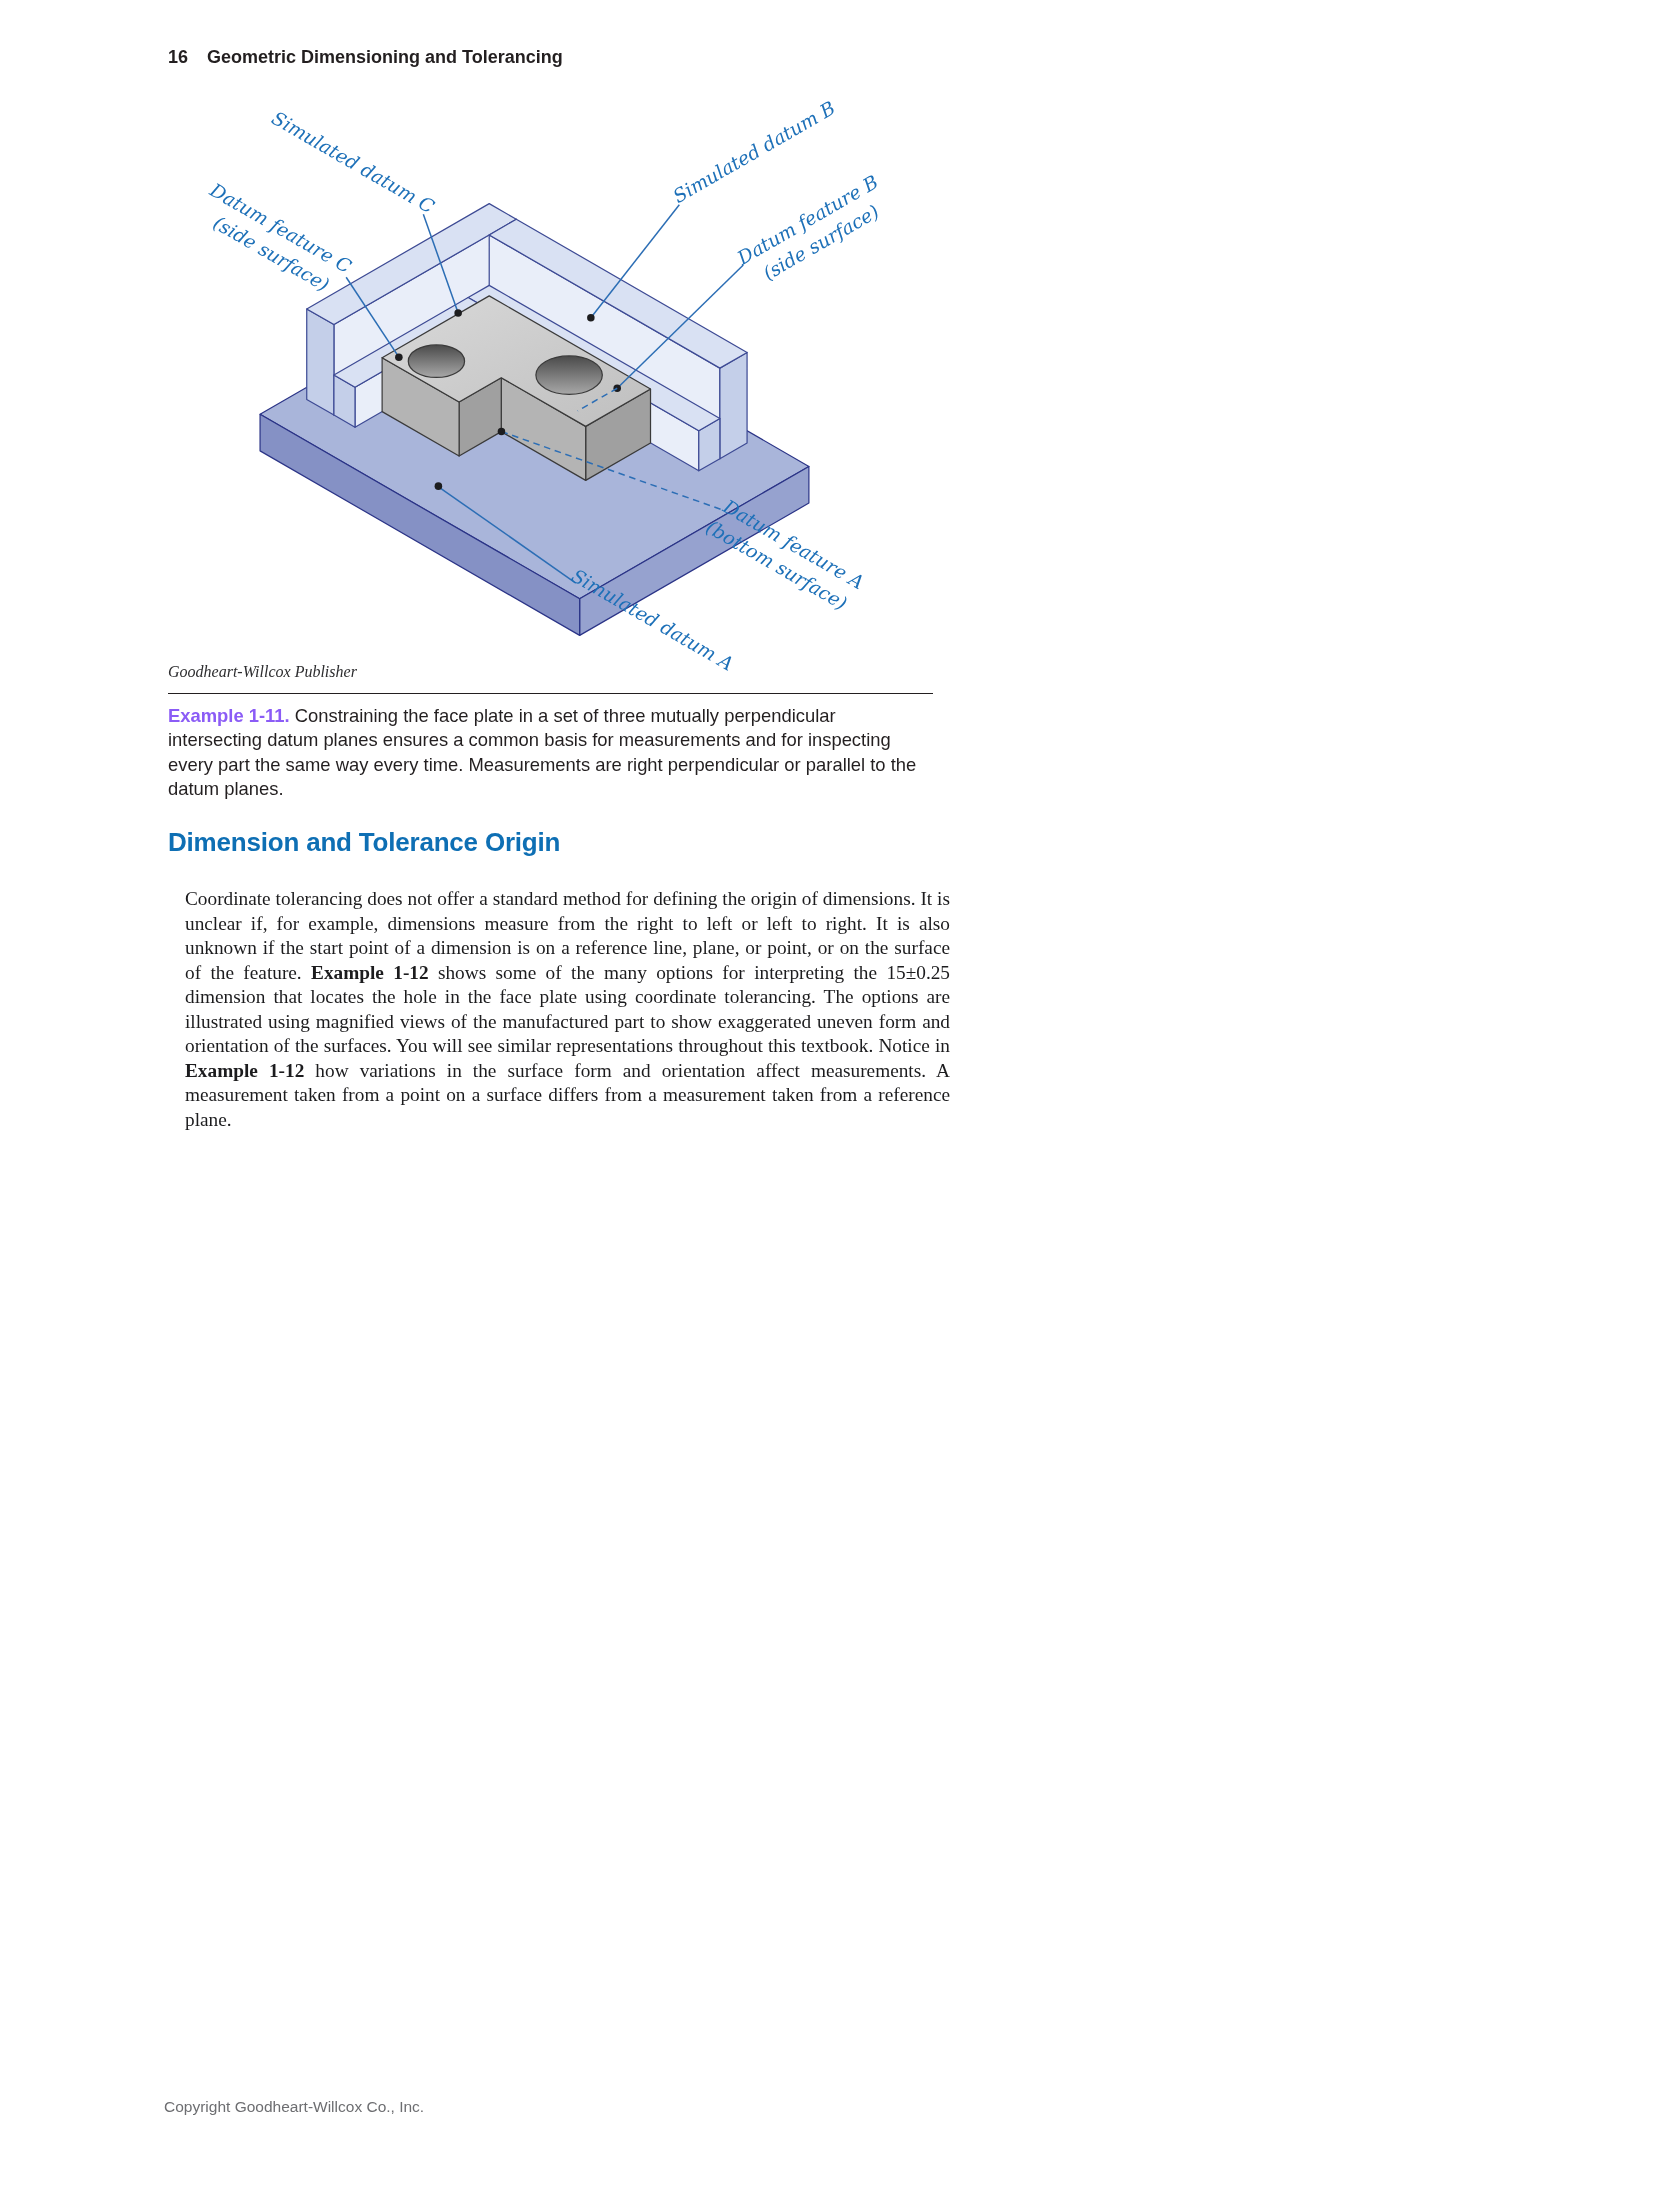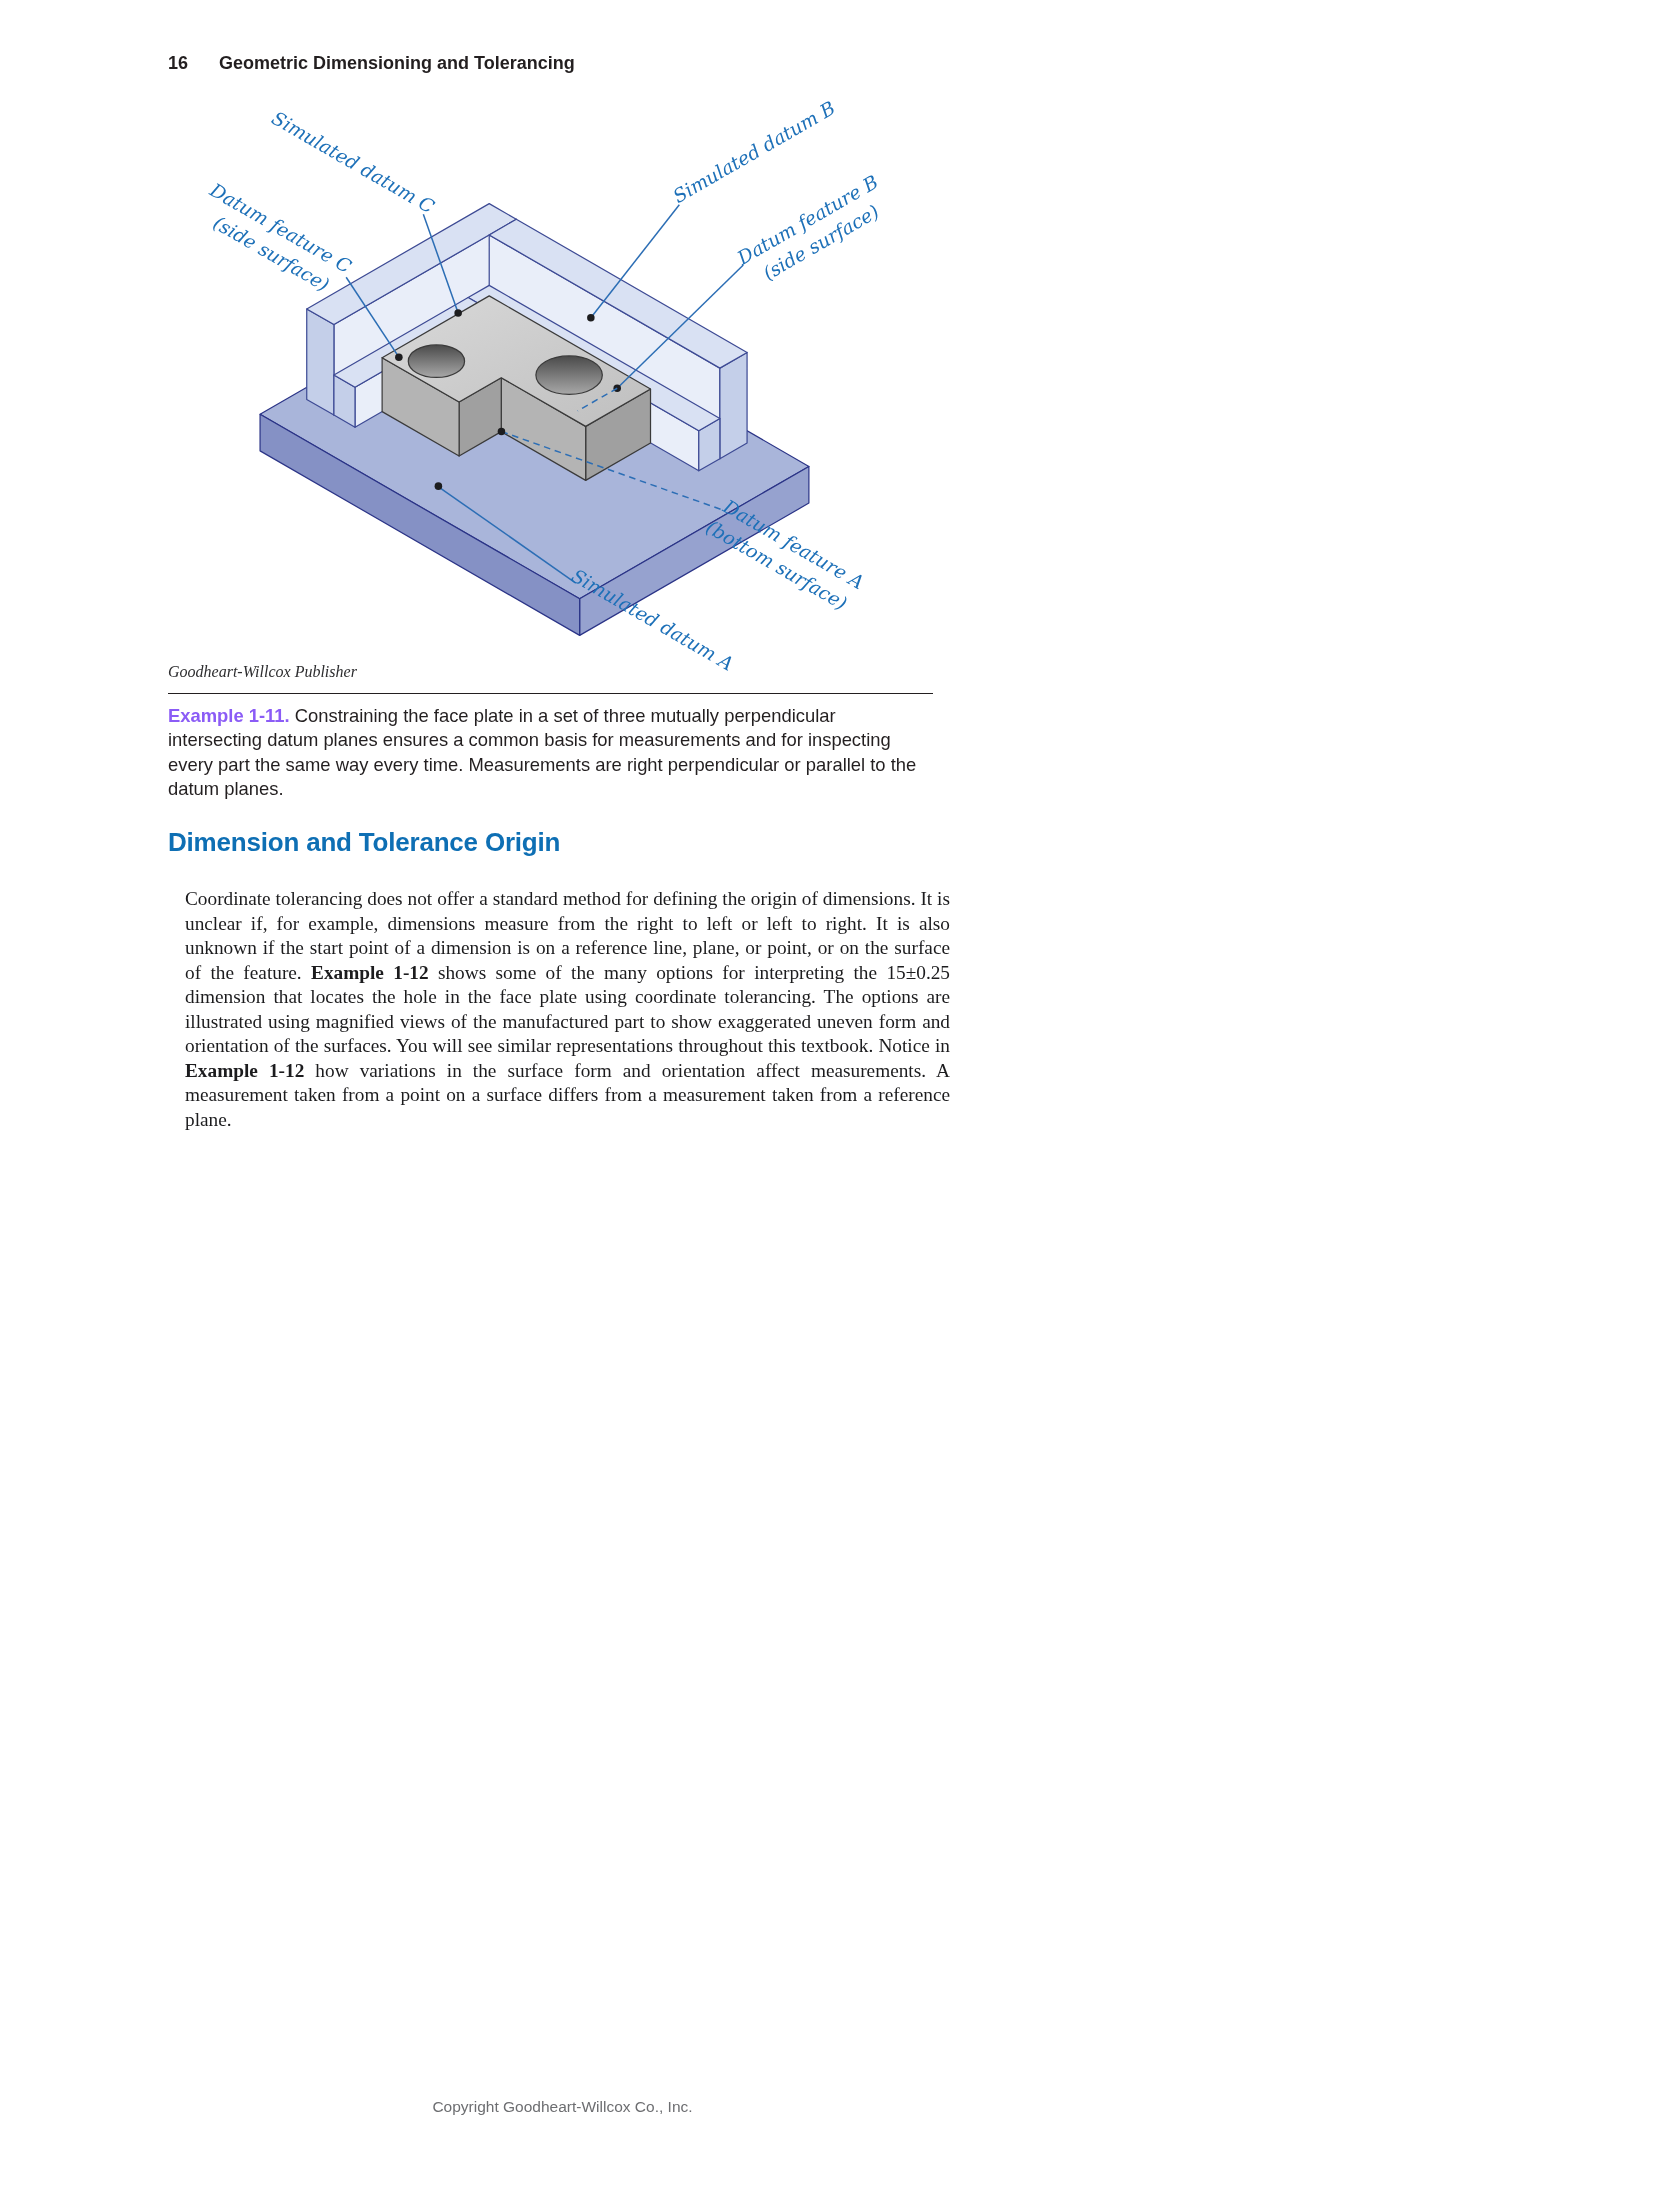--- a/index.html
+++ b/index.html
@@ -1,18 +1,18 @@
 <!DOCTYPE html>
 <html style="font-size:15px"><head>
 <meta charset="utf-8">
 <style>
   html,body{margin:0;padding:0;background:#e8e8e8;}
   .page{position:relative;width:1680px;height:2199px;background:#ffffff;overflow:hidden;
         font-family:"Liberation Sans",sans-serif;color:#231f20;}
-  .running-head{position:absolute;left:168px;top:53px;display:flex;gap:31px;
+  .running-head{position:absolute;left:168px;top:47px;display:flex;gap:19px;
         font:600 18px/1.2 "Liberation Sans",sans-serif;color:#231f20;text-align:right;}
   #fig{position:absolute;left:141px;top:89px;width:847px;height:607px;}
   #fig .leader{stroke:var(--leader,#2c6eb5);stroke-width:1.6;fill:none;}
   #fig .dashed{stroke-dasharray:7 5;}
   #fig .dot{fill:#1d1d1f;}
   #fig .figlabel{fill:var(--label-fill,#1d70b8);font:italic 20px "DejaVu Serif",serif;}
   #fig .stop-hole-dark{stop-color:var(--hole-dark,#4a4a4a);}
   #fig .stop-hole-light{stop-color:var(--hole-light,#a8a8a8);}
   #fig .stop-top-light{stop-color:var(--part-top-light,#d9d9d9);}
   #fig .stop-top-dark{stop-color:var(--part-top-dark,#bfbfbf);}
@@ -21,21 +21,21 @@
   .caption-rule{position:absolute;left:168px;top:693px;width:765px;height:0;
         border-top:1.9px solid #231f20;}
   .figcaption{position:absolute;left:168px;top:704px;width:765px;
         font:18.4px/1.32 "Liberation Sans",sans-serif;color:#231f20;}
   .cap-lead{font-weight:700;color:#8b5cf6;}
   .section-heading{position:absolute;left:168px;top:827px;margin:0;
         font:700 26px "Liberation Sans",sans-serif;color:#0e6fb4;letter-spacing:-0.2px;}
   .body-par{position:absolute;left:168px;top:870px;width:765px;margin:17px;
         font:19.3px/1.27 "Liberation Serif",serif;color:#1c1c1e;text-align:justify;}
   .body-par b{font-weight:bold;}
-  .page-footer{position:absolute;left:180px;top:2098px;width:765px;text-align:center;
+  .page-footer{position:absolute;left:164px;top:2098px;width:765px;text-align:left;
         font:15.5px "Liberation Sans",sans-serif;color:#6d6e71;}
 </style>
 </head>
 <body>
 
 <div class="page">
 
   <header class="running-head">
     <span>16</span>
     <span>Geometric Dimensioning and Tolerancing</span>

